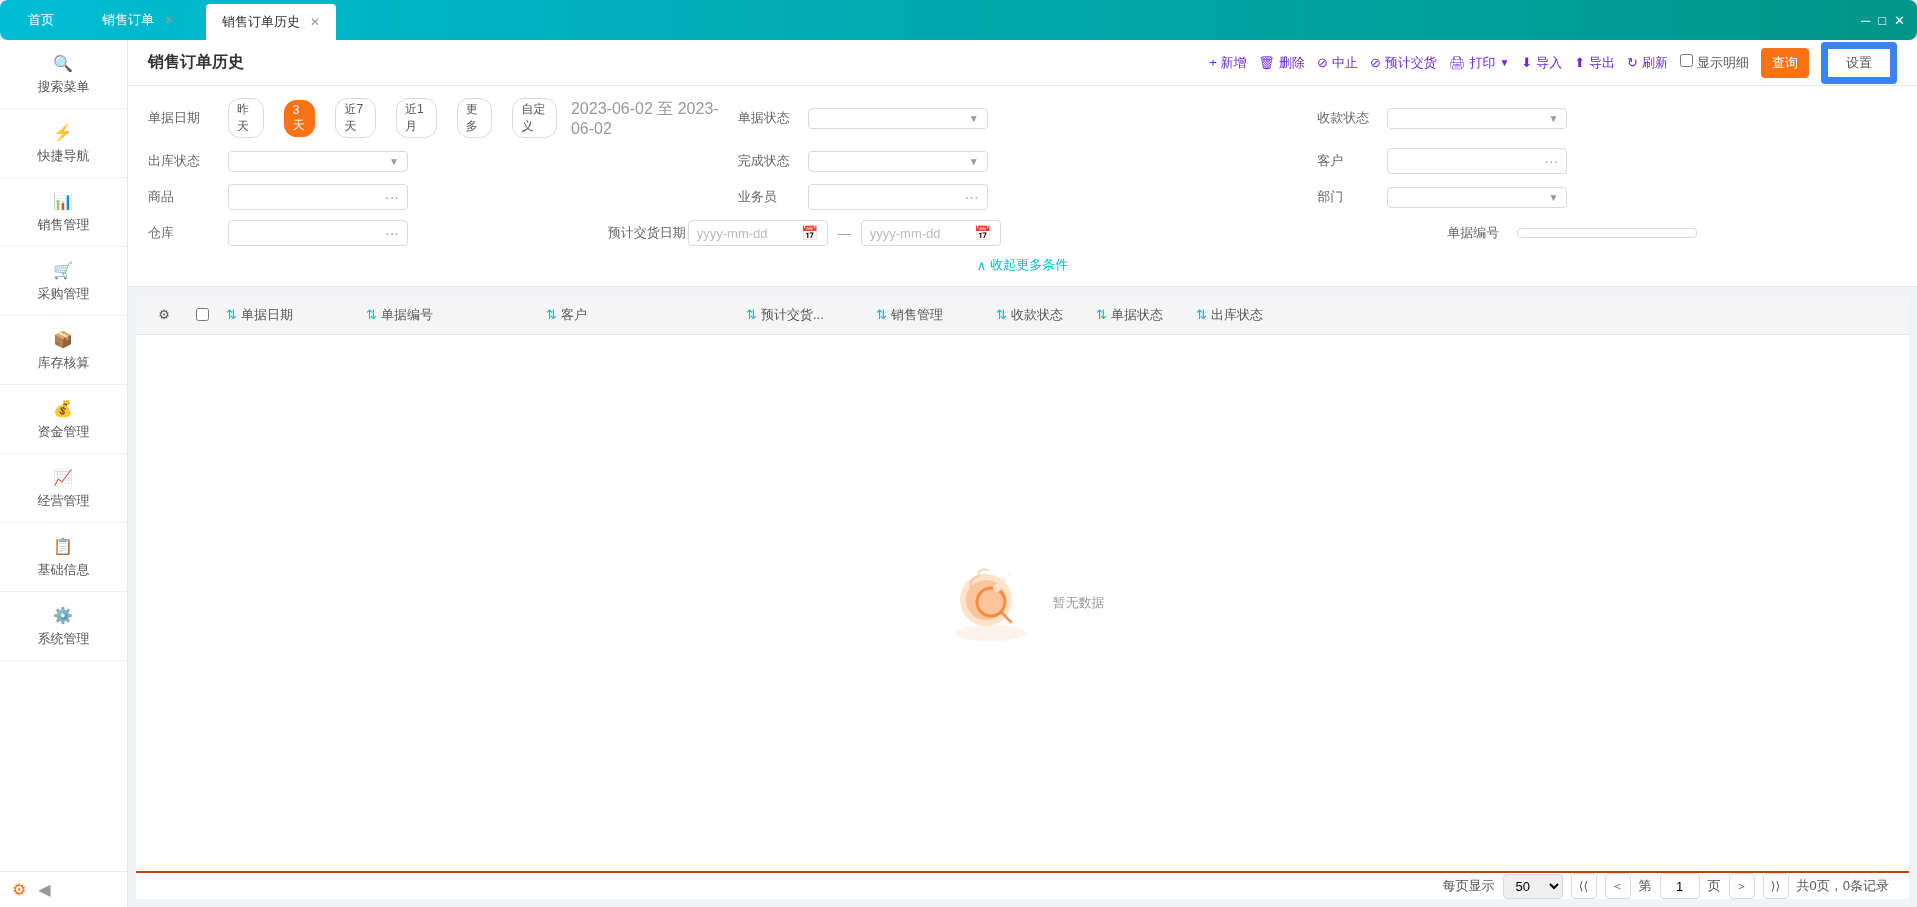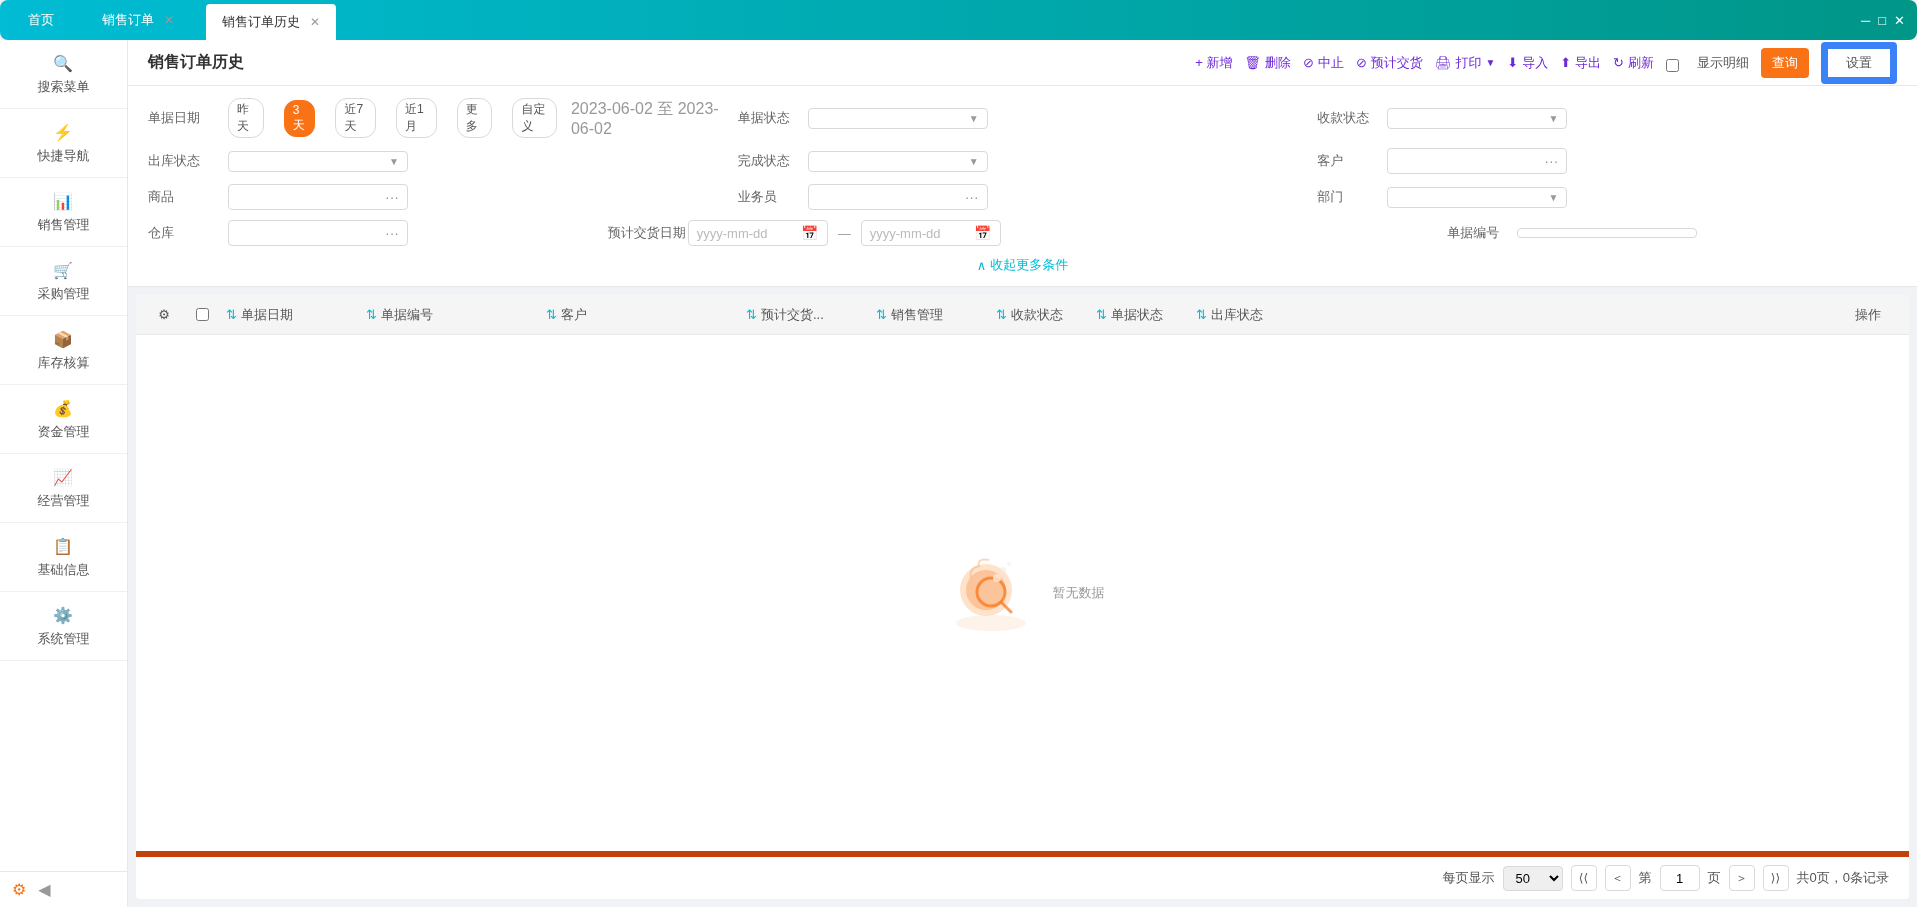--- a/index.html
+++ b/index.html
@@ -149,22 +149,22 @@
       background: #fff;
       color: #555;
       border: 7px solid #3b82f6;
       padding: 5px 18px;
       border-radius: 4px;
       cursor: pointer;
       font-size: 13px;
     }
     .checkbox-label {
       display: flex;
-      align-items: flex-end;
-      gap: 18px;
+      align-items: flex-start;
+      gap: 4px;
       color: #555;
       cursor: pointer;
     }
 
     
     .filter-area {
       background: #fff;
       padding: 12px 20px;
       border-bottom: 1px solid #e8e8e8;
       flex-shrink: 0;
@@ -318,23 +318,23 @@
       flex-direction: row;
       align-items: center;
       justify-content: center;
       color: #999;
       font-size: 13px;
       gap: 12px;
     }
 
     
     .table-footer {
-      height: 48px;
-      background: #fff;
-      border-top: 6px solid #c2410c;
+      height: 28px;
+      background: #fff;
+      border-top: 2px solid #c2410c;
       display: flex;
       align-items: center;
       justify-content: flex-end;
       padding: 0 20px;
       gap: 8px;
       flex-shrink: 0;
       color: #555;
       font-size: 13px;
     }
     .page-size-select {
@@ -625,23 +625,20 @@
           <span>收款状态</span>
         </div>
         <div class="th-cell th-order">
           <span style="color:#00bcd4;">⇅</span>
           <span>单据状态</span>
         </div>
         <div class="th-cell th-out">
           <span style="color:#00bcd4;">⇅</span>
           <span>出库状态</span>
         </div>
-        <div class="th-cell th-action">
-          <span>操作</span>
-        </div>
       </div>
 
       <div class="empty-state">
         <svg width="100" height="90" viewBox="0 0 100 90">
           <ellipse cx="50" cy="75" rx="35" ry="8" fill="#fde8d8" opacity="0.5"></ellipse>
           <circle cx="45" cy="42" r="26" fill="#fdd5b4" opacity="0.7"></circle>
           <circle cx="45" cy="42" r="20" fill="#f9b07a" opacity="0.6"></circle>
           <circle cx="50" cy="44" r="14" fill="none" stroke="#f97316" stroke-width="3" opacity="0.7"></circle>
           <line x1="61" y1="55" x2="70" y2="64" stroke="#f97316" stroke-width="3" stroke-linecap="round" opacity="0.7"></line>
           <path d="M30 30 Q28 20 38 18 Q36 10 48 12" fill="none" stroke="#f9b07a" stroke-width="2" opacity="0.5"></path>

